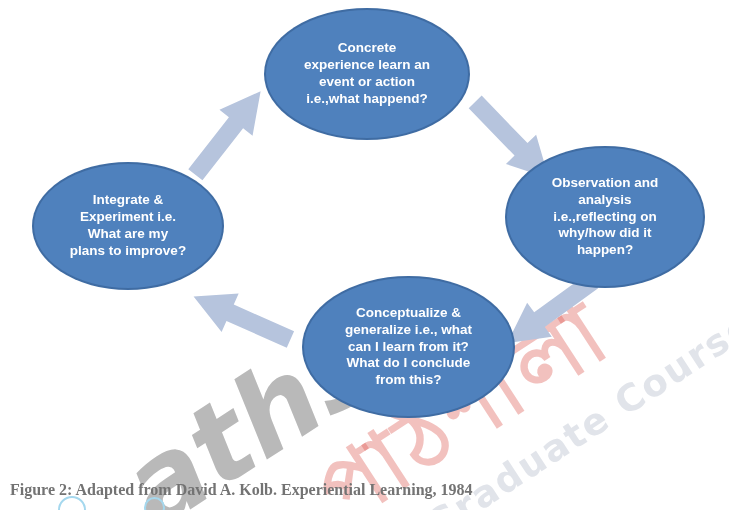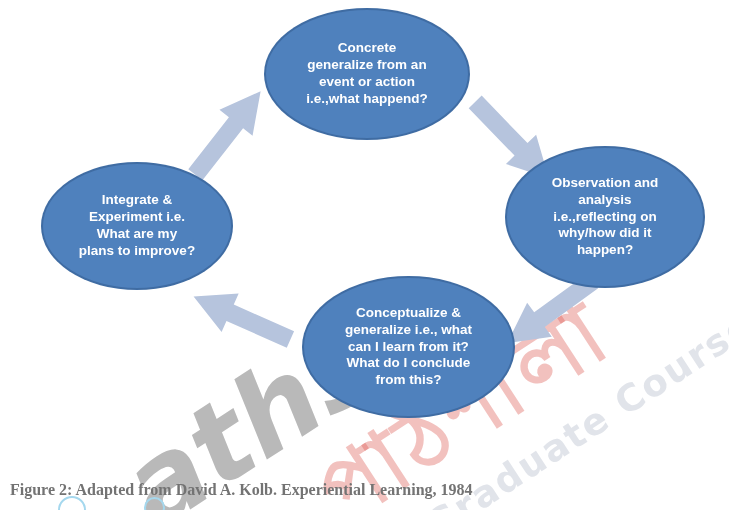--- a/index.html
+++ b/index.html
@@ -53,21 +53,21 @@
     display:flex;align-items:center;justify-content:center;
     box-sizing:border-box;
   }
   .node .label{
     color:#ffffff;font-weight:bold;font-size:13.5px;line-height:1.25;
     text-align:center;white-space:pre-line;padding:0 10px;
   }
   .node-top   {left:264px;top:8px;  width:206px;height:132px;}
   .node-right {left:505px;top:146px;width:200px;height:142px;}
   .node-bottom{left:302px;top:276px;width:213px;height:142px;}
-  .node-left  {left:41px; top:162px;width:192px;height:128px;}
+  .node-left  {left:32px; top:162px;width:192px;height:128px;}
 
   
   .caption{
     position:absolute;z-index:3;left:10px;top:481px;
     font-family:Liberation Serif, serif;
     font-weight:bold;font-size:16px;color:#737373;white-space:nowrap;
   }
 </style>
 </head>
 <body>
@@ -96,21 +96,21 @@
       </svg>
   </div>
   <div class="arrow arrow-bottom-left">
     <svg viewBox="0 0 110 46">
         <polygon points="2,14 68,14 68,2 108,23 68,44 68,32 2,32" fill="#b6c4dd"></polygon>
       </svg>
   </div>
 
   <div class="node node-top">
     <div class="label">Concrete
-generalize from an
+experience learn an
 event or action
 i.e.,what happend?</div>
   </div>
   <div class="node node-right">
     <div class="label">Observation and
 analysis
 i.e.,reflecting on
 why/how did it
 happen?</div>
   </div>

